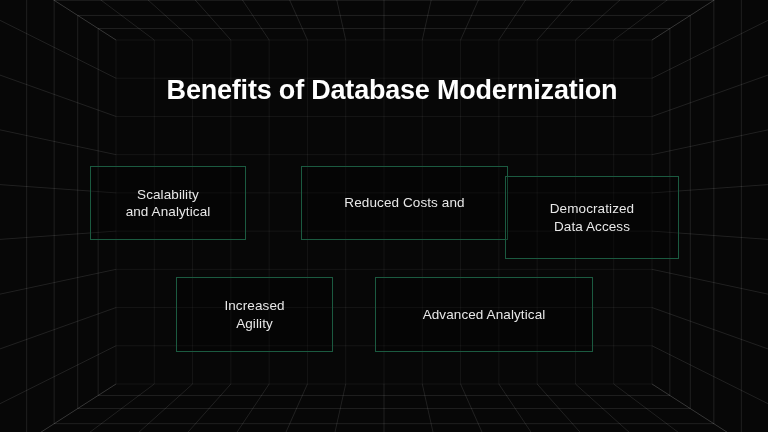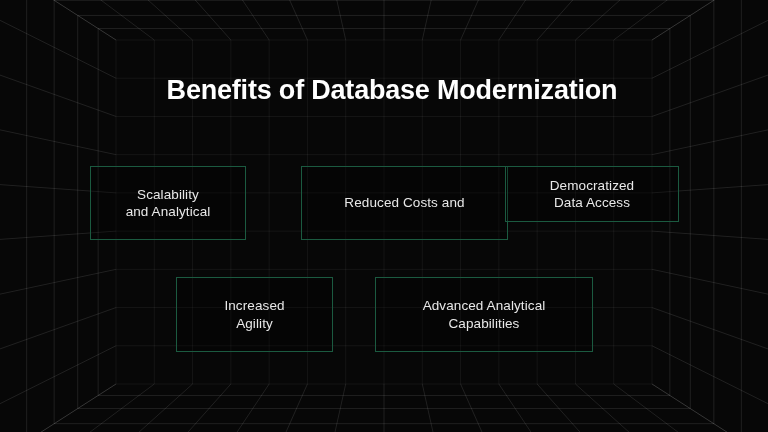--- a/index.html
+++ b/index.html
@@ -49,21 +49,21 @@
     text-align: center;
     font-size: 13.5px;
     line-height: 17.5px;
     color: var(--card-text, #e8e8e8);
     letter-spacing: 0.1px;
   }
   .card-text span { display: block; }
 
   .card-1 { left: 90px;  top: 166px; width: 156px; height: 74px; }
   .card-2 { left: 271px; top: 166px; width: 207px; height: 74px; margin-left: 30px; }
-  .card-3 { left: 505px; top: 166px; width: 174px; height: 56px; }
+  .card-3 { left: 505px; top: 176px; width: 174px; height: 83px; }
   .card-4 { left: 176px; top: 277px; width: 157px; height: 75px; }
   .card-5 { left: 375px; top: 277px; width: 218px; height: 75px; }
 </style>
 </head>
 <body>
 
 <div class="stage">
 
   <svg id="bg-grid" viewBox="0 0 768 432" xmlns="http://www.w3.org/2000/svg">
     <path id="wall-grid-path" fill="none" stroke="rgba(255,255,255,0.06)" stroke-width="1" d="M116 40L116 384M154.28571428571428 40L154.28571428571428 384M192.57142857142856 40L192.57142857142856 384M230.85714285714286 40L230.85714285714286 384M269.1428571428571 40L269.1428571428571 384M307.42857142857144 40L307.42857142857144 384M345.7142857142857 40L345.7142857142857 384M384 40L384 384M422.2857142857143 40L422.2857142857143 384M460.57142857142856 40L460.57142857142856 384M498.85714285714283 40L498.85714285714283 384M537.1428571428571 40L537.1428571428571 384M575.4285714285714 40L575.4285714285714 384M613.7142857142858 40L613.7142857142858 384M652 40L652 384M116 40L652 40M116 78.22222222222223L652 78.22222222222223M116 116.44444444444444L652 116.44444444444444M116 154.66666666666669L652 154.66666666666669M116 192.88888888888889L652 192.88888888888889M116 231.11111111111111L652 231.11111111111111M116 269.33333333333337L652 269.33333333333337M116 307.55555555555554L652 307.55555555555554M116 345.77777777777777L652 345.77777777777777M116 384L652 384"></path>
@@ -95,17 +95,16 @@
   <div class="card card-4">
     <div class="card-text">
       <span>Increased</span>
       <span>Agility</span>
     </div>
   </div>
 
   <div class="card card-5">
     <div class="card-text">
       <span>Advanced Analytical</span>
-      <span>Capabilities</span>
     </div>
   </div>
 
 </div>
 
 </body></html>

